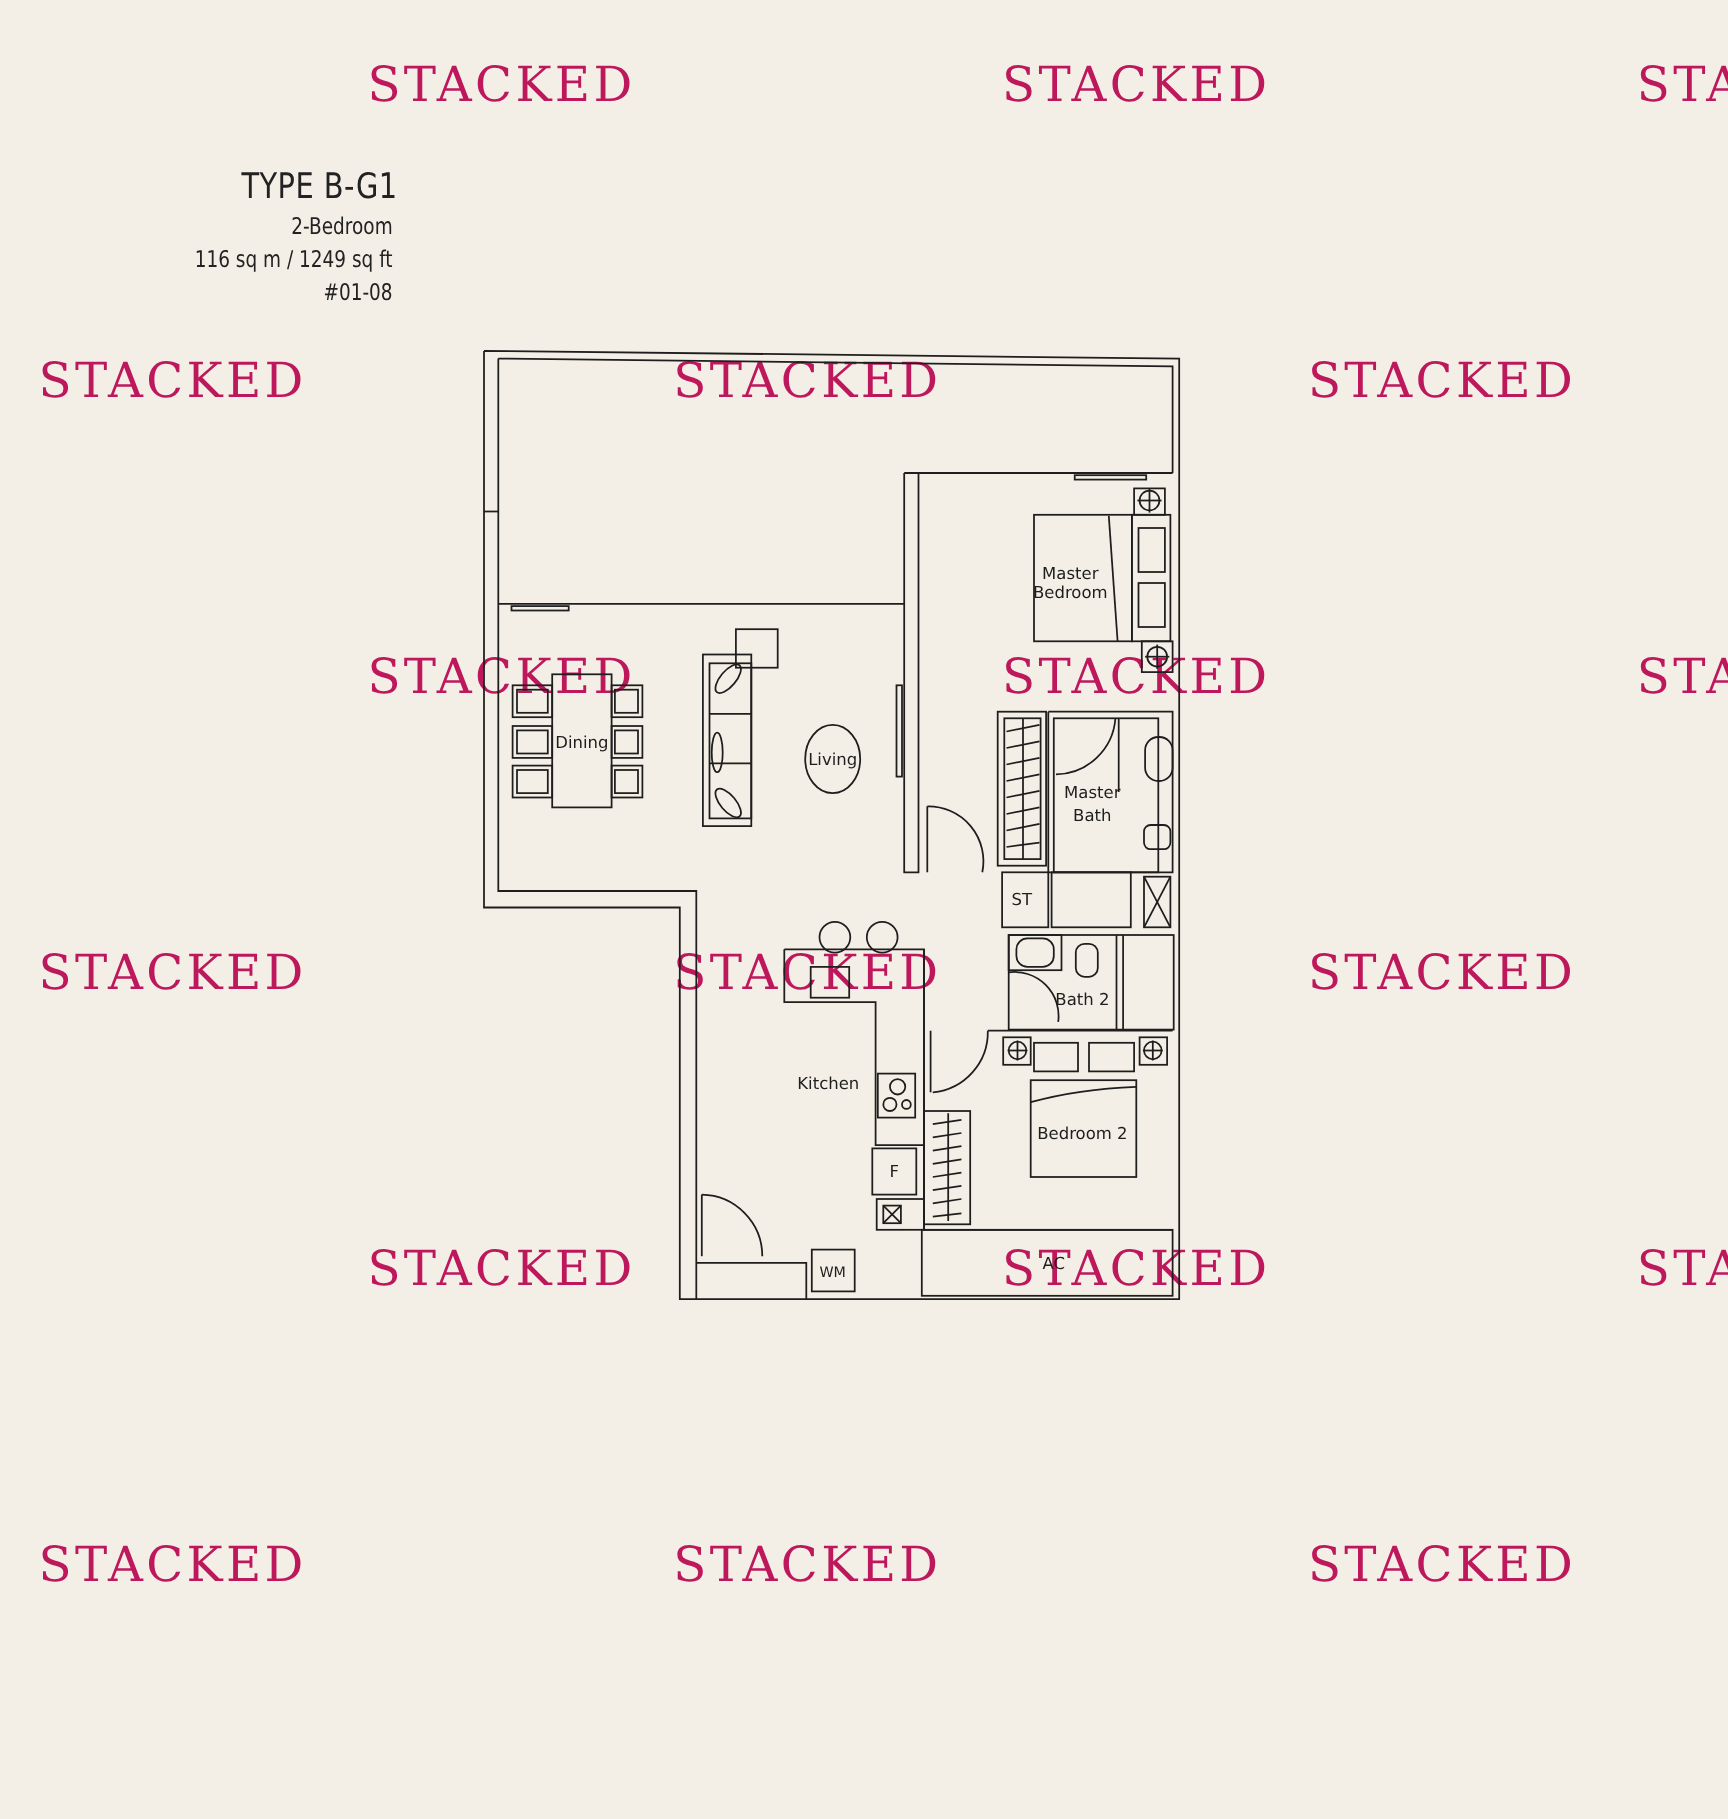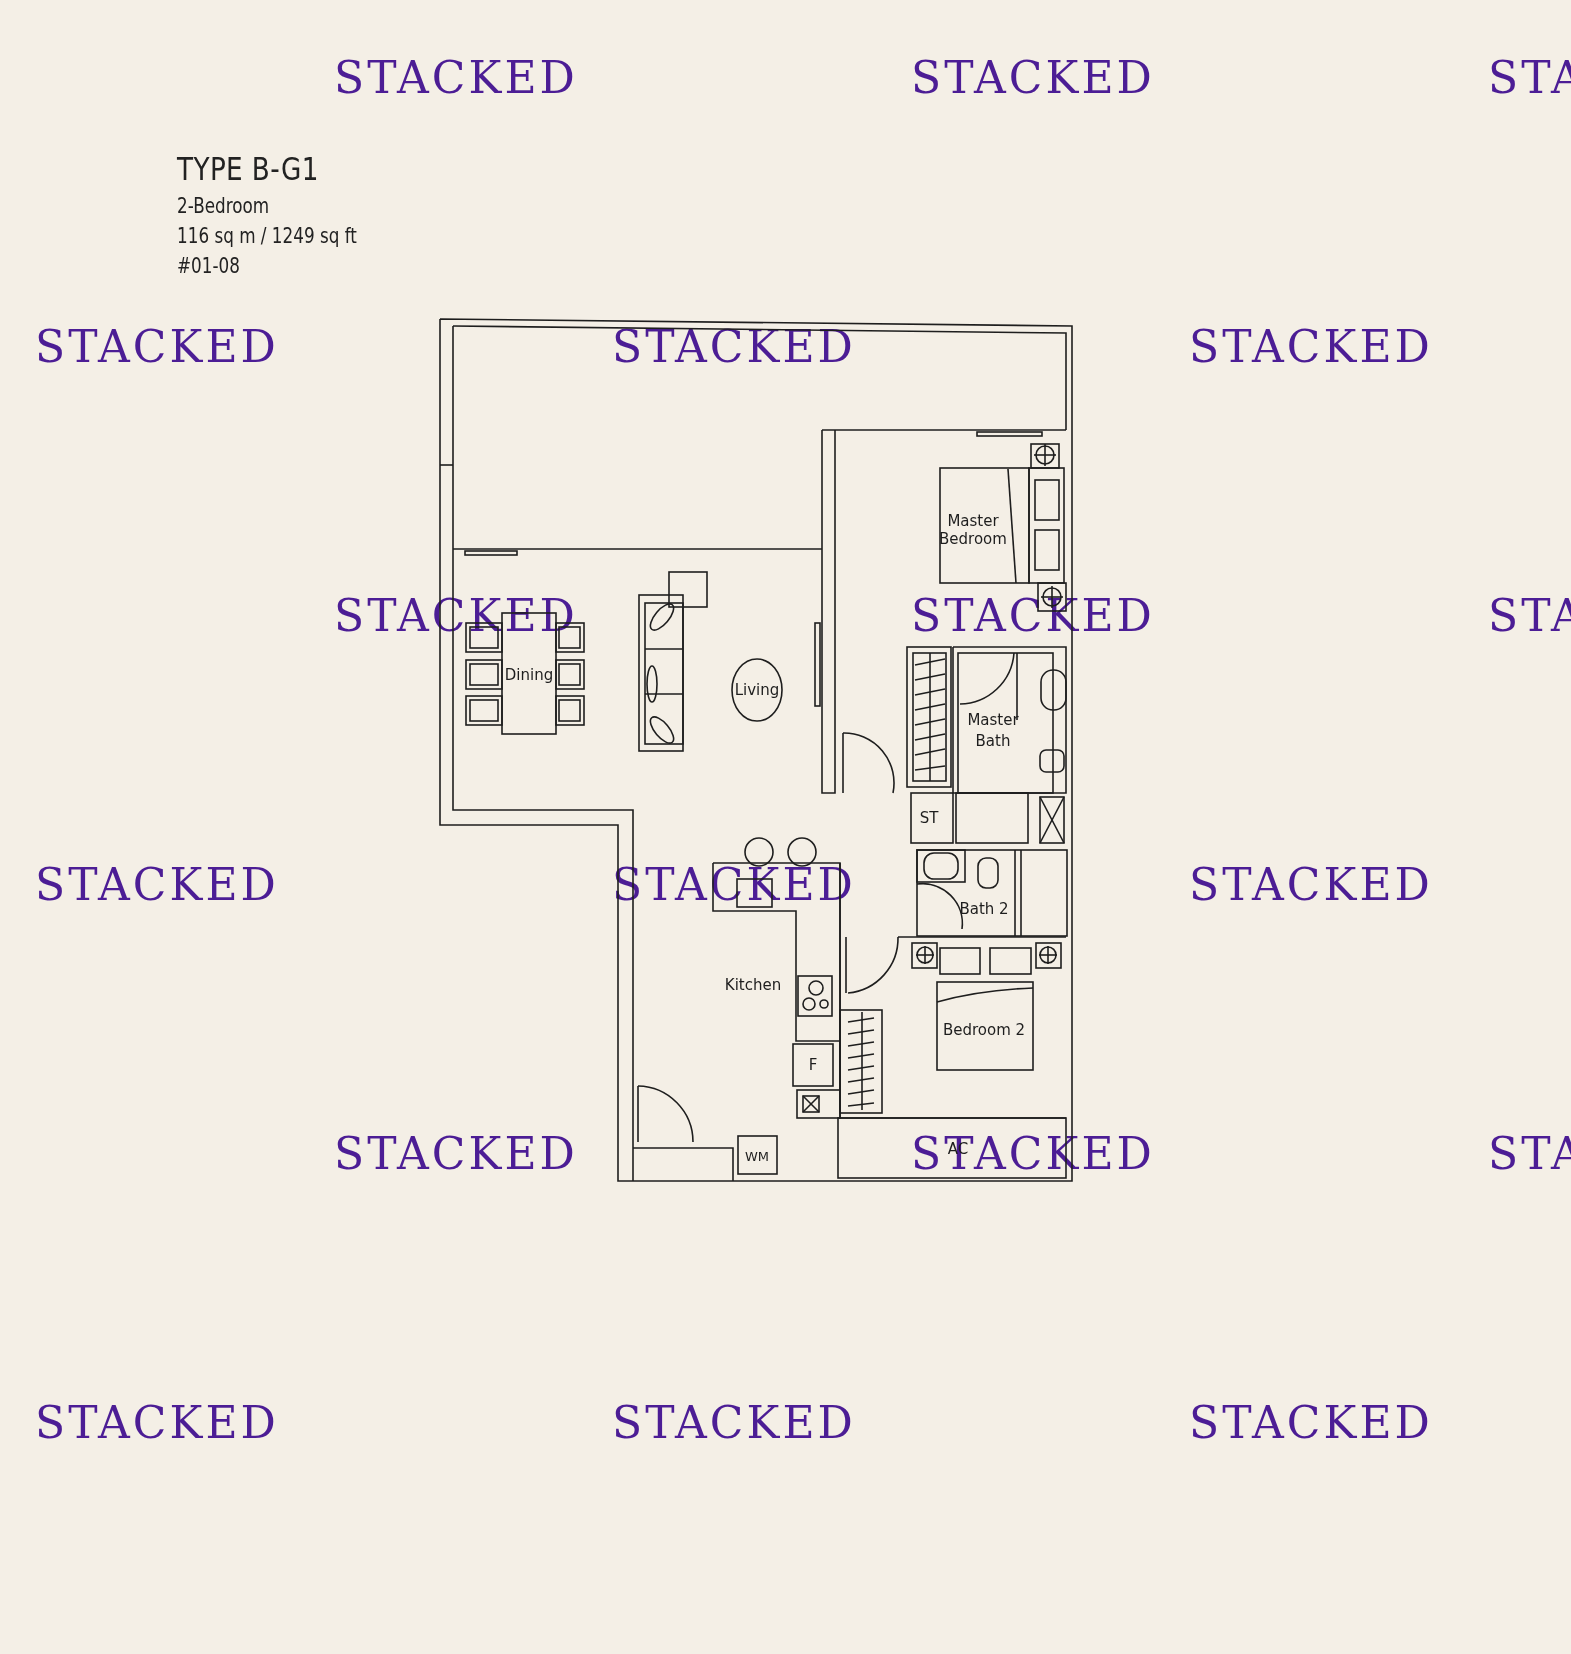--- a/index.html
+++ b/index.html
@@ -1,18 +1,18 @@
 <!DOCTYPE html>
 <html><head>
 <meta charset="utf-8">
 <style>
   html, body { margin:0; padding:0; }
   body { width:1571px; height:1654px; background:#f4efe6; position:relative; overflow:hidden; font-family:"Liberation Sans", sans-serif; }
-  .wm { position:absolute; font-family:"DejaVu Serif", serif; font-size:44px; letter-spacing:3px; color:#4c1d95; white-space:nowrap; pointer-events:none; }
-  .header { position:absolute; left:177px; top:150px; color:#222; }
+  .wm { position:absolute; font-family:"DejaVu Serif", serif; font-size:44px; letter-spacing:3px; color:#be185d; white-space:nowrap; pointer-events:none; }
+  .header { position:absolute; left:177px; top:150px; color:#222;text-align:right; }
   .title { font-size:32px; font-family:"DejaVu Sans", sans-serif; transform:scaleX(0.82); transform-origin:left; letter-spacing:0.5px; }
   .sub { font-size:21px; margin-top:6px; font-family:"DejaVu Sans", sans-serif; transform:scaleX(0.8); transform-origin:left; white-space:nowrap; }
   svg { position:absolute; left:0; top:0; }
   svg text { font-family:"DejaVu Sans", sans-serif; }
 </style>
 </head>
 <body>
 
 <div class="wm" style="left:334px;top:52px;">STACKED</div>
 <div class="wm" style="left:911px;top:52px;">STACKED</div>

